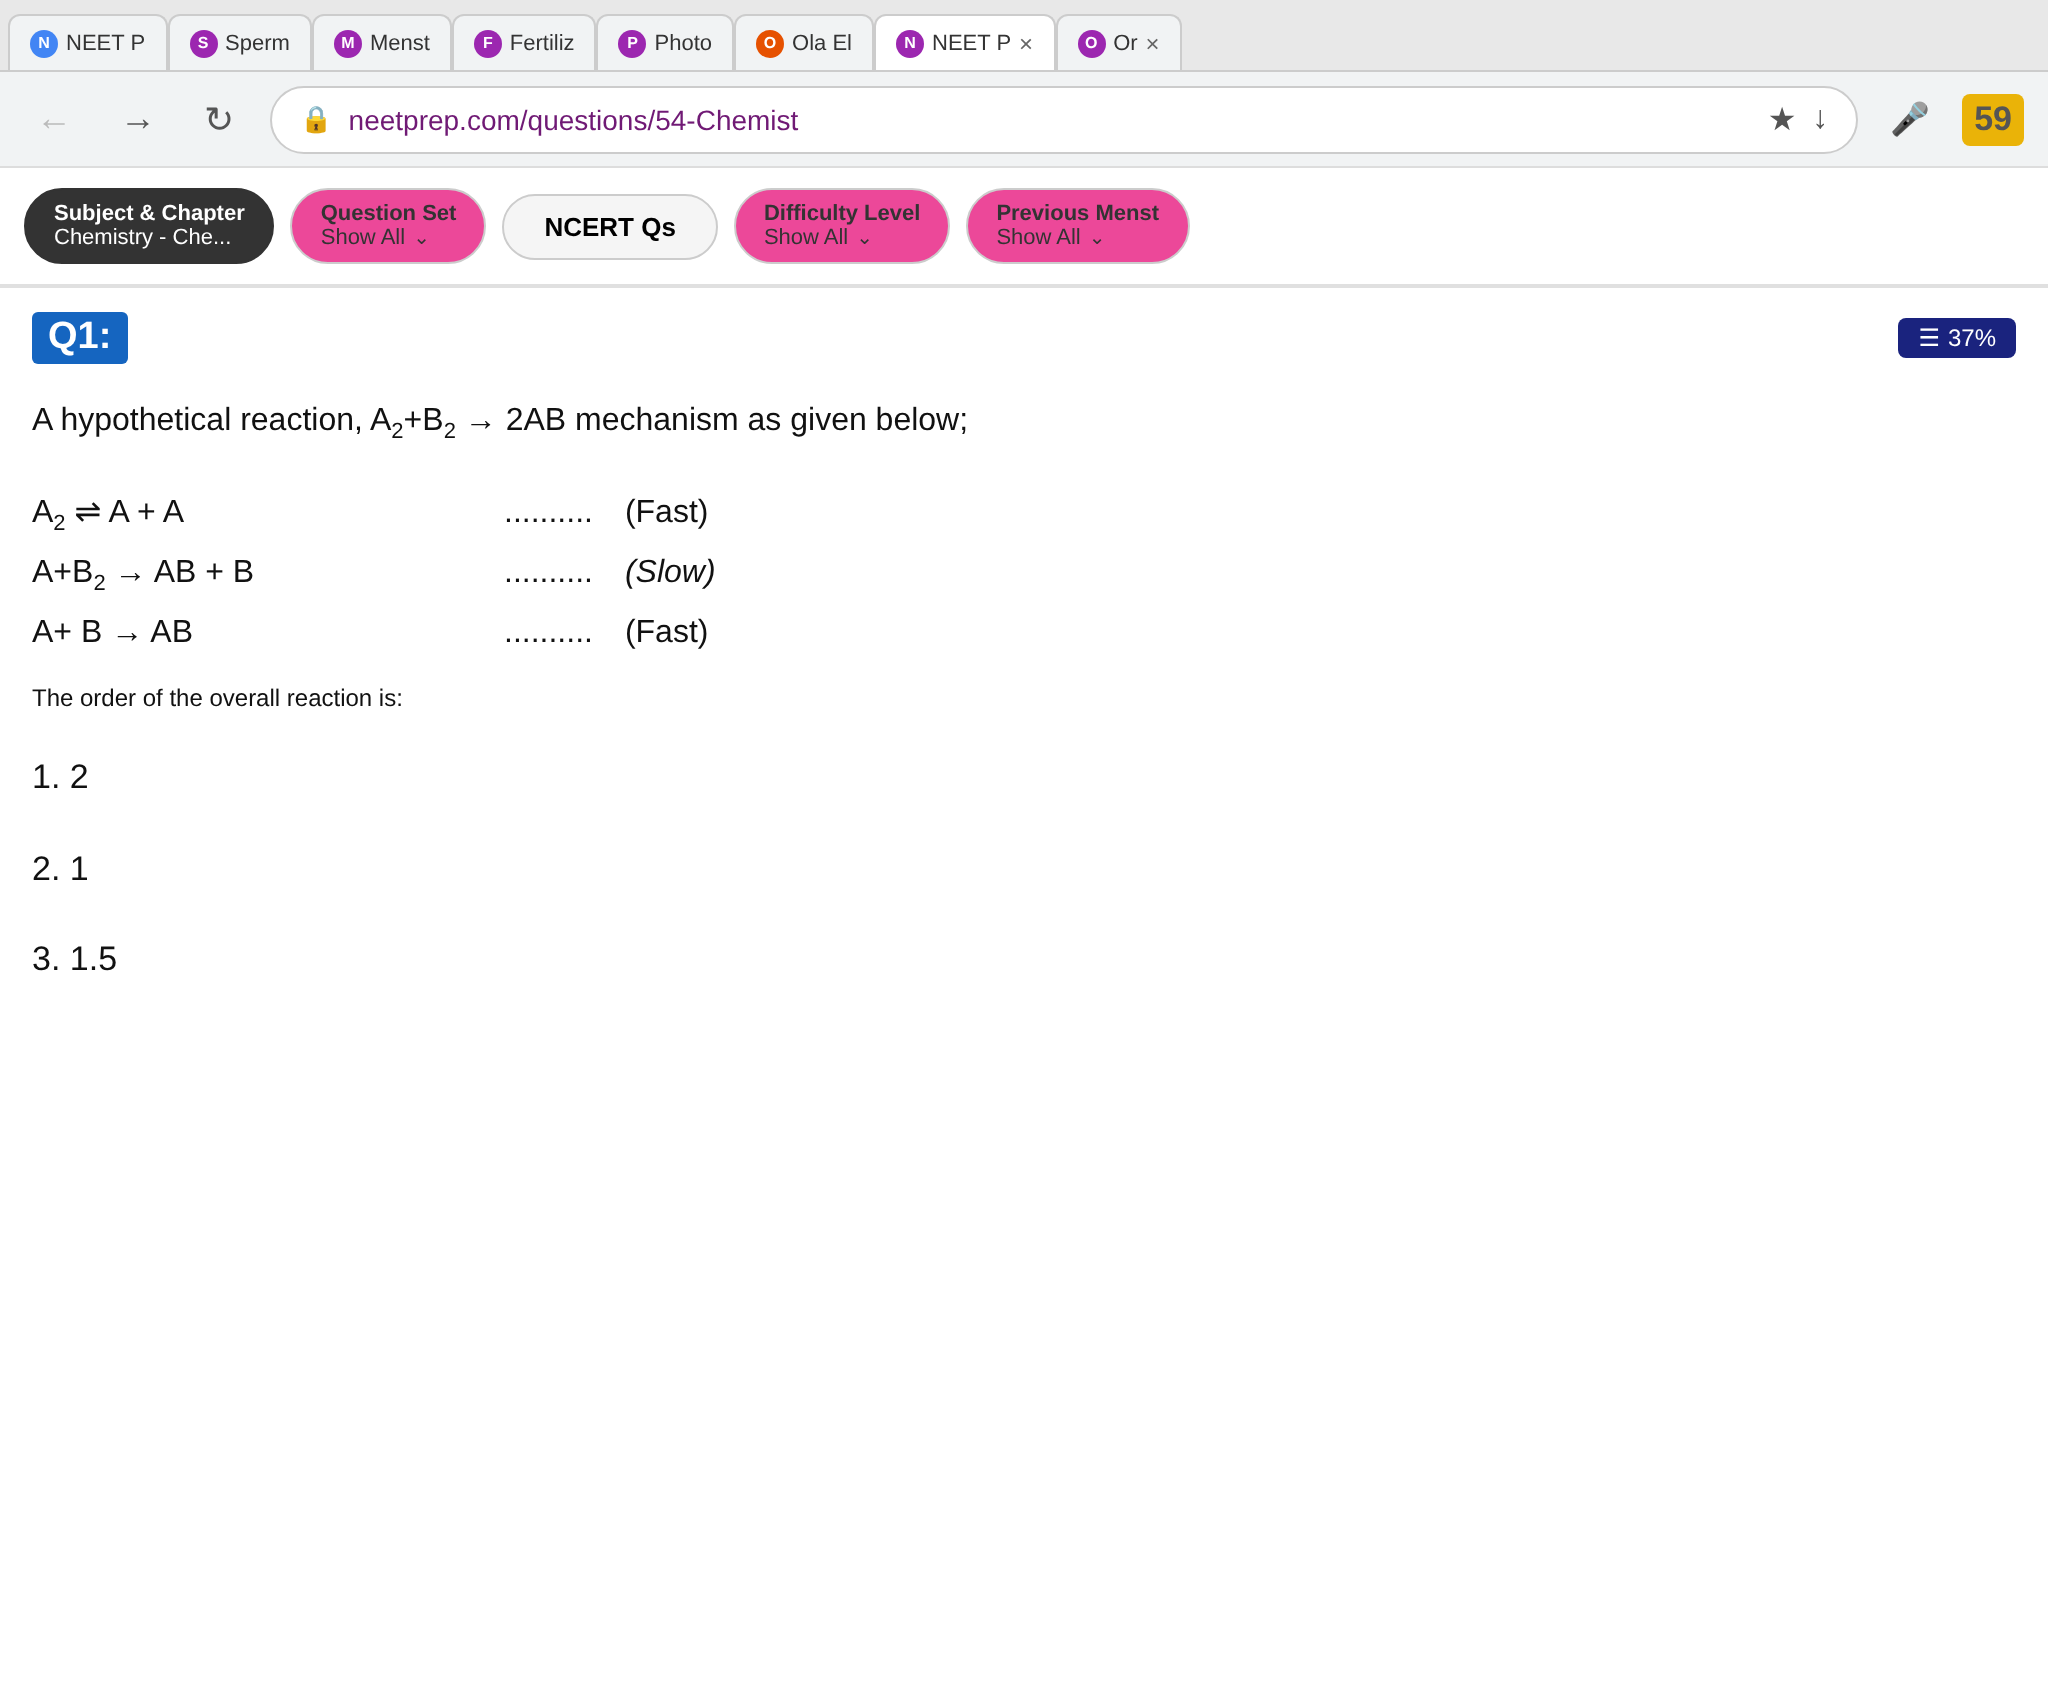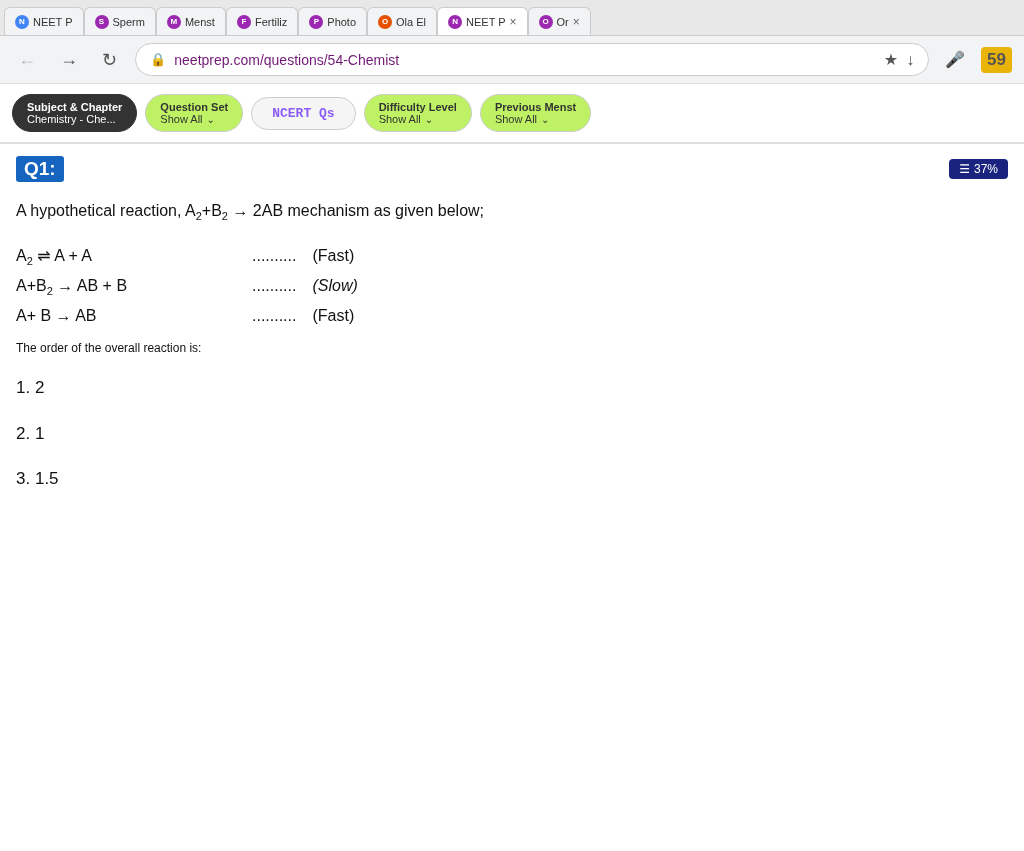--- a/index.html
+++ b/index.html
@@ -96,43 +96,42 @@
     }
     .filter-pill {
       display: flex;
       flex-direction: column;
       align-items: flex-start;
       padding: 6px 14px;
       border-radius: 20px;
       border: 1px solid #ccc;
       font-size: 12px;
       color: #333;
-      background: #bef264;
+      background: #ec4899;
       cursor: pointer;
       white-space: nowrap;
     }
     .filter-pill.active-pill {
       background: #333;
       color: #fff;
       border-color: #333;
     }
     .filter-pill .pill-label { font-weight: bold; font-size: 11px; }
     .filter-pill .pill-sub { display: flex; align-items: center; gap: 4px; font-size: 11px; }
     .filter-pill .chevron { font-size: 10px; }
     .ncert-pill {
       padding: 8px 20px;
       border-radius: 20px;
       border: 1px solid #ccc;
       font-size: 13px;
       font-weight: bold;
       background: #f5f5f5;
-      color: #8b5cf6;
+      color: #000000;
       cursor: pointer;
       white-space: nowrap;
-      font-family: Liberation Mono, monospace;
     }
 
     
     .question-area {
       padding: 12px 16px;
       background: #fff;
     }
     .question-header {
       display: flex;
       align-items: center;

